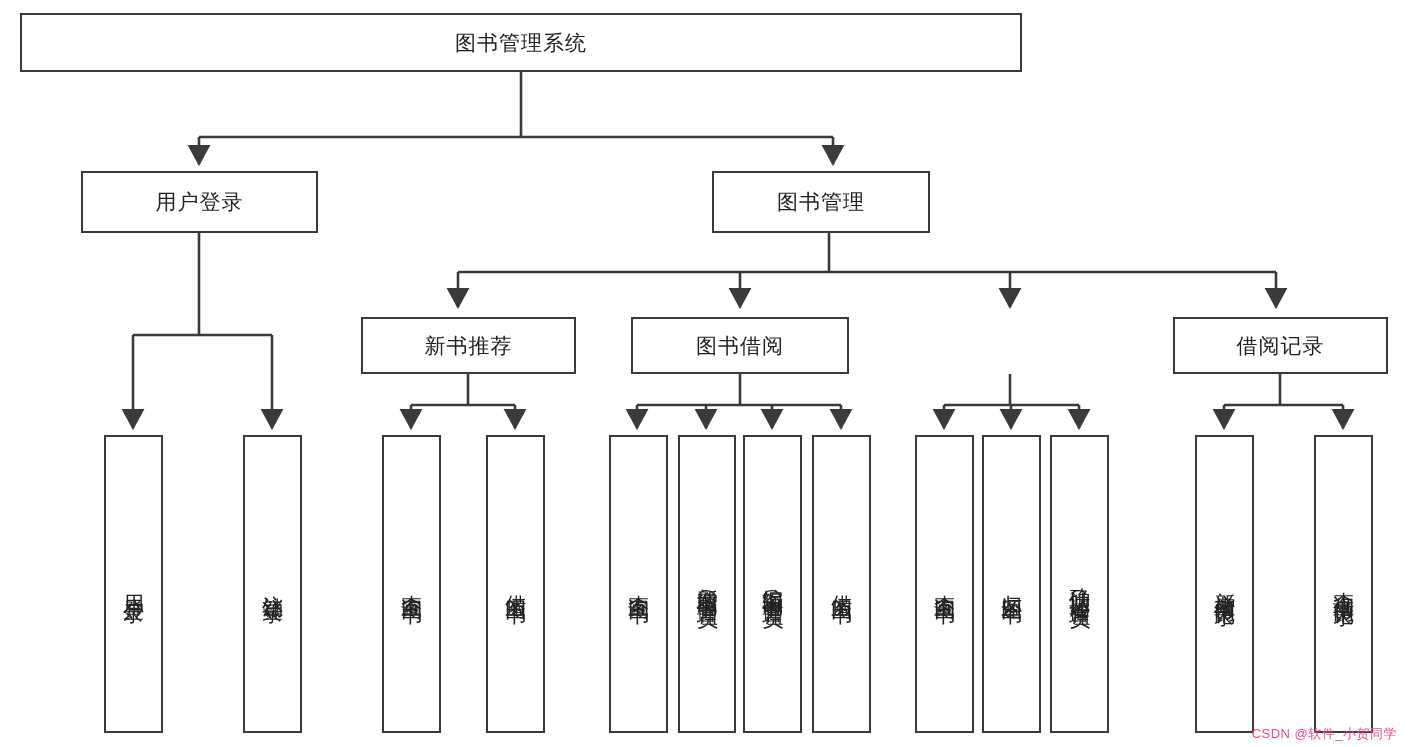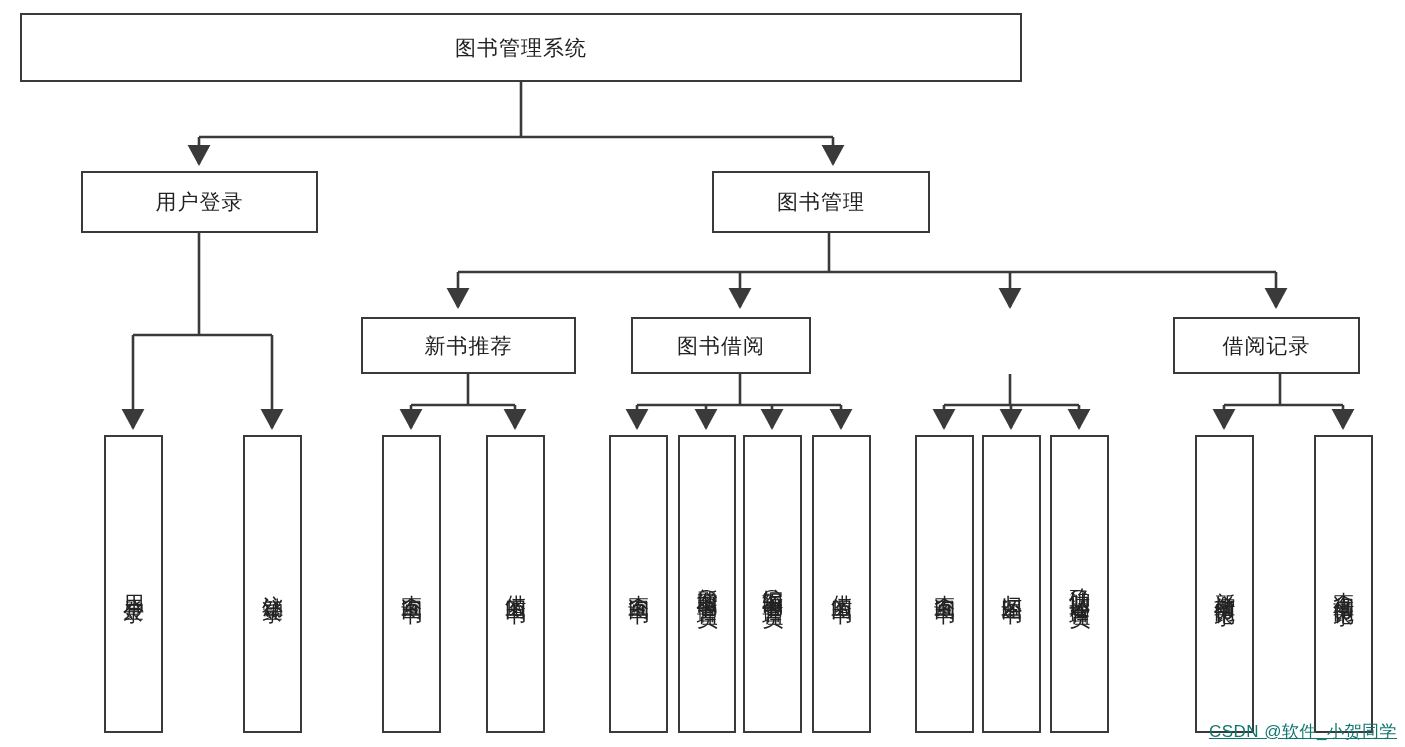--- a/index.html
+++ b/index.html
@@ -57,26 +57,25 @@
   .node.v .vtext {
     writing-mode: vertical-rl;
     text-orientation: upright;
     display: block;
     max-height: 100%;
   }
   .watermark {
     position: absolute;
     right: 8px;
     bottom: 4px;
-    font-size: 17px;
-    color: #0f766e;
+    font-size: 13px;
+    color: #ec4899;
     letter-spacing: 0.5px;
     z-index: 3;
     white-space: nowrap;
-    text-decoration: underline;
   }
 </style>
 </head>
 <body>
 
 <div id="canvas">
 
   <svg id="wires" viewBox="0 0 1405 747">
     <defs>
       <marker id="arrow" viewBox="0 0 12 12" refX="10" refY="6" markerWidth="9" markerHeight="9" orient="auto-start-reverse">
@@ -120,42 +119,42 @@
       <path d="M 1011 405 L 1011 428" marker-end="url(#arrow)"></path>
       <path d="M 1079 405 L 1079 428" marker-end="url(#arrow)"></path>
 
       <path d="M 1280 374 L 1280 405"></path>
       <path d="M 1224 405 L 1343 405"></path>
       <path d="M 1224 405 L 1224 428" marker-end="url(#arrow)"></path>
       <path d="M 1343 405 L 1343 428" marker-end="url(#arrow)"></path>
     </g>
   </svg>
 
-  <div class="node h" style="left:20px; top:13px; width:1002px; height:69px;">
+  <div class="node h" style="left:20px; top:13px; width:1002px; height:59px;">
     <span>图书管理系统</span>
   </div>
 
   <div class="node h" style="left:81px; top:171px; width:237px; height:62px;">
     <span>用户登录</span>
   </div>
 
   <div class="node h" style="left:712px; top:171px; width:218px; height:62px;justify-content:center;">
     <span>图书管理</span>
   </div>
 
   <div class="node h" style="left:361px; top:317px; width:215px; height:57px;align-items:center;">
     <span>新书推荐</span>
   </div>
 
-  <div class="node h" style="left:631px; top:317px; width:180px; height:57px;">
+  <div class="node h" style="left:631px; top:317px; width:218px; height:57px;">
     <span>图书借阅</span>
   </div>
 
 
-  <div class="node h" style="left:1173px; top:317px; width:187px; height:57px;">
+  <div class="node h" style="left:1173px; top:317px; width:215px; height:57px;">
     <span>借阅记录</span>
   </div>
 
   <div class="node v" style="left:104px; top:435px; width:59px; height:298px;">
     <span class="vtext">用户登录</span>
   </div>
 
   <div class="node v" style="left:243px; top:435px; width:59px; height:298px;">
     <span class="vtext">注销登录</span>
   </div>

